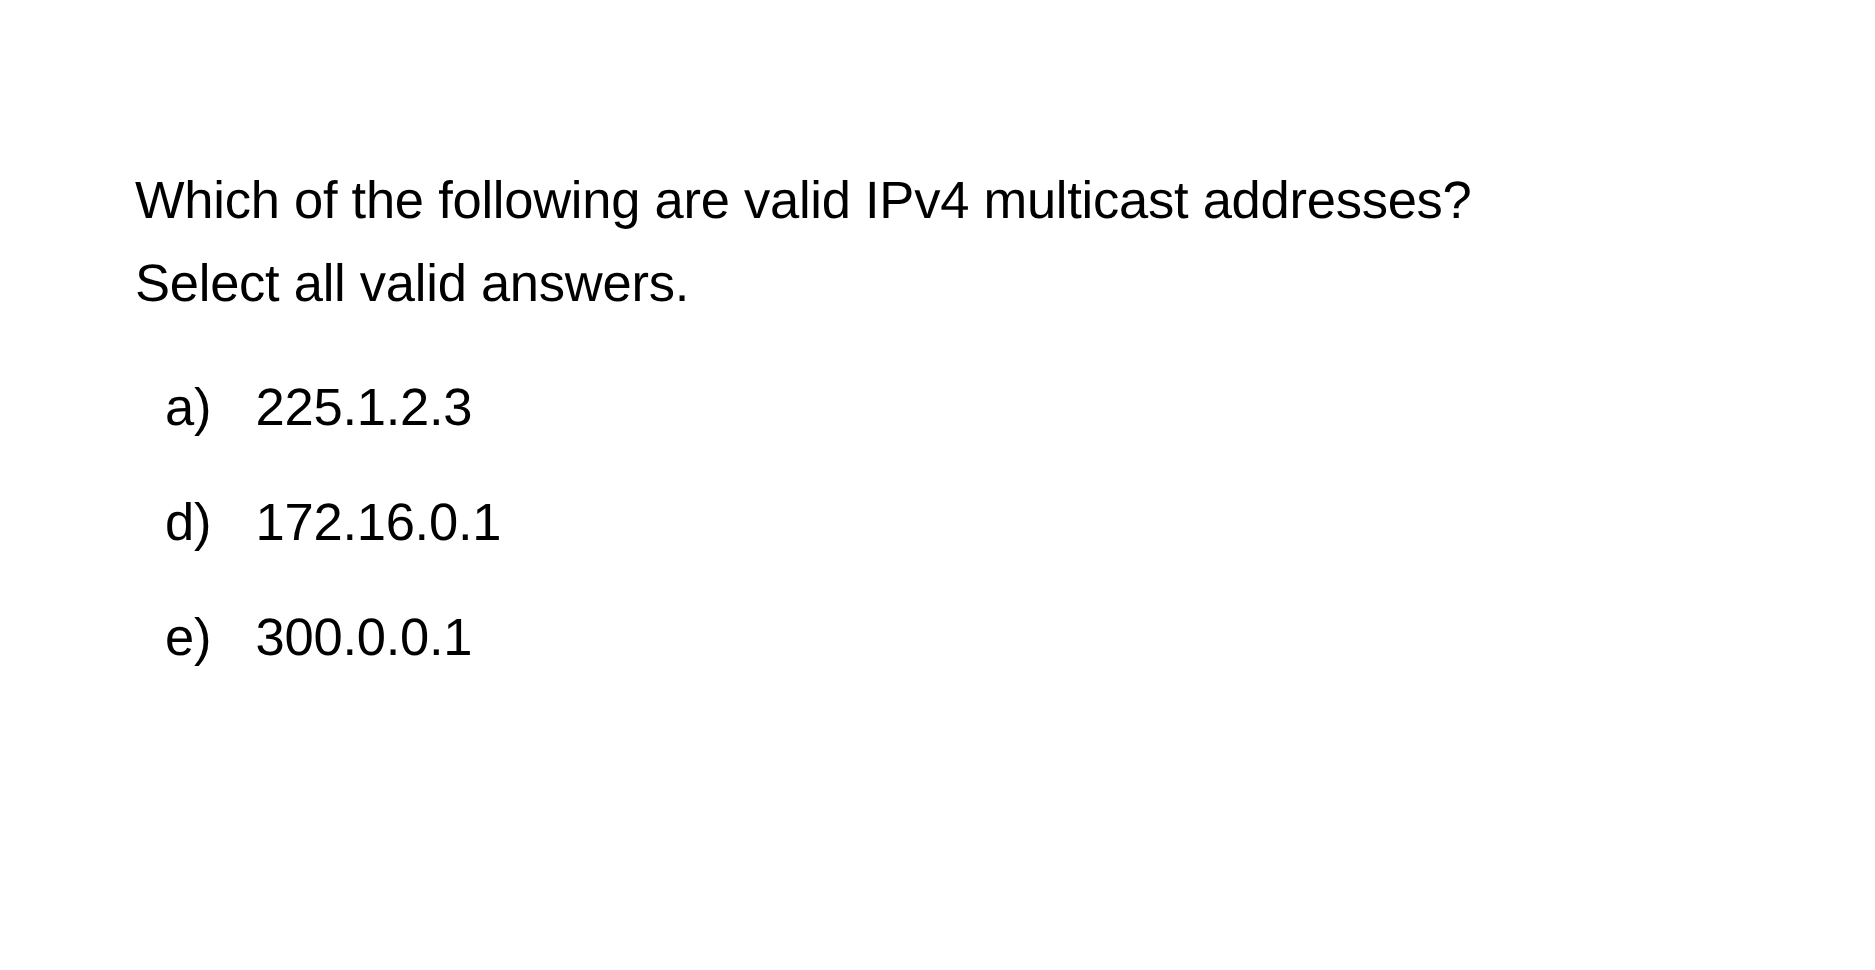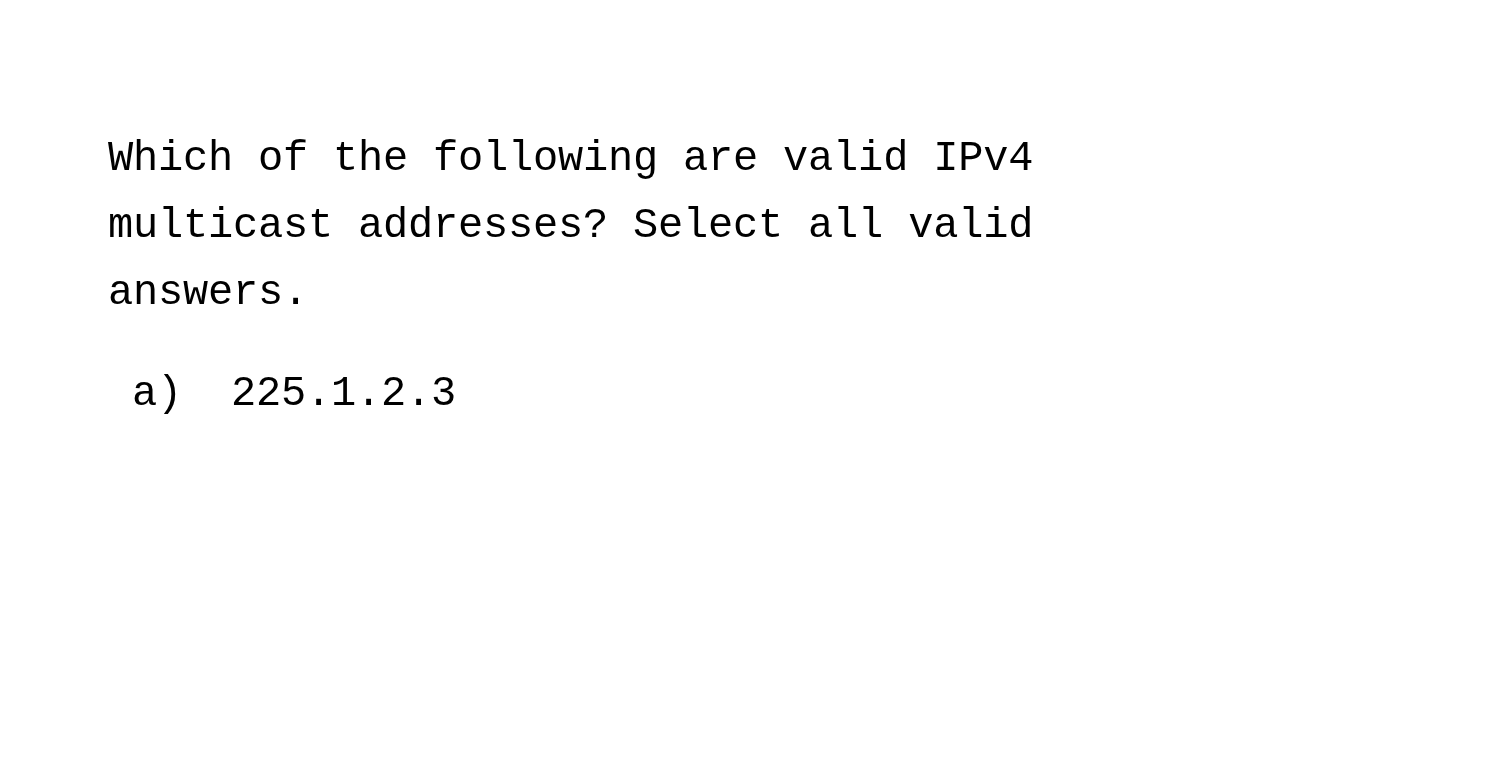--- a/index.html
+++ b/index.html
@@ -1,19 +1,18 @@
 <!DOCTYPE html>
 <html><head>
   <meta charset="utf-8">
   <style>
     * {
       margin: 12px;
       padding: 0;
       box-sizing: border-box;
-      font-family: Liberation Mono, monospace;
     }
     body {
       width: 1500px;
       height: 776px;
       background-color: #ffffff;
       font-family: -apple-system, BlinkMacSystemFont, "Segoe UI", Helvetica, Arial, sans-serif;
       color: #000000;
       padding-top: 90px;
       padding-left: 72px;
     }
@@ -39,13 +38,21 @@
 </head>
 <body>
 
 <div class="question">Which of the following are valid IPv4 multicast addresses? Select all valid answers.</div>
 
 <div class="options">
   <div class="option">
     <span>a)</span>
     <span>225.1.2.3</span>
   </div>
+  <div class="option">
+    <span>d)</span>
+    <span>172.16.0.1</span>
+  </div>
+  <div class="option">
+    <span>e)</span>
+    <span>300.0.0.1</span>
+  </div>
 </div>
 
 </body></html>

